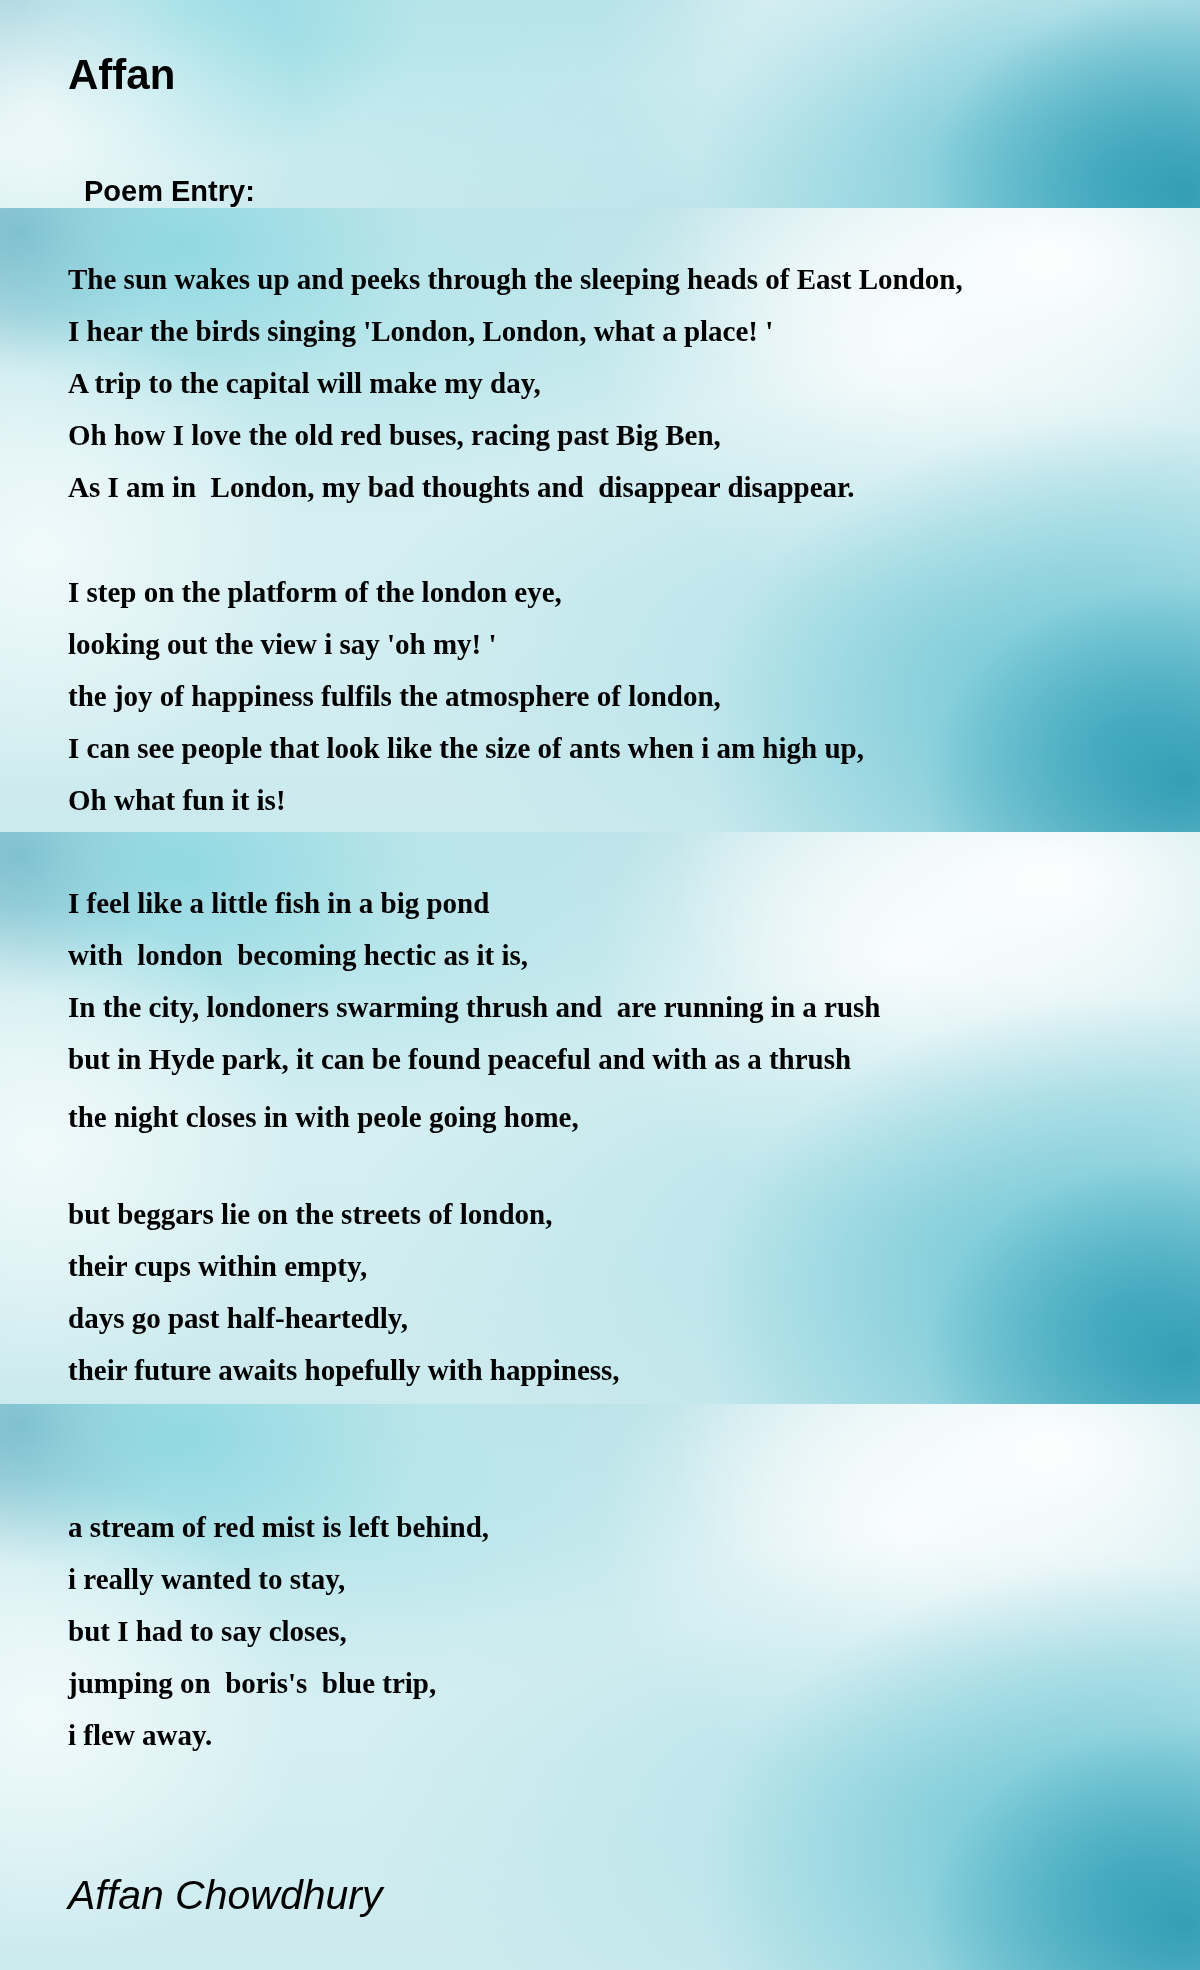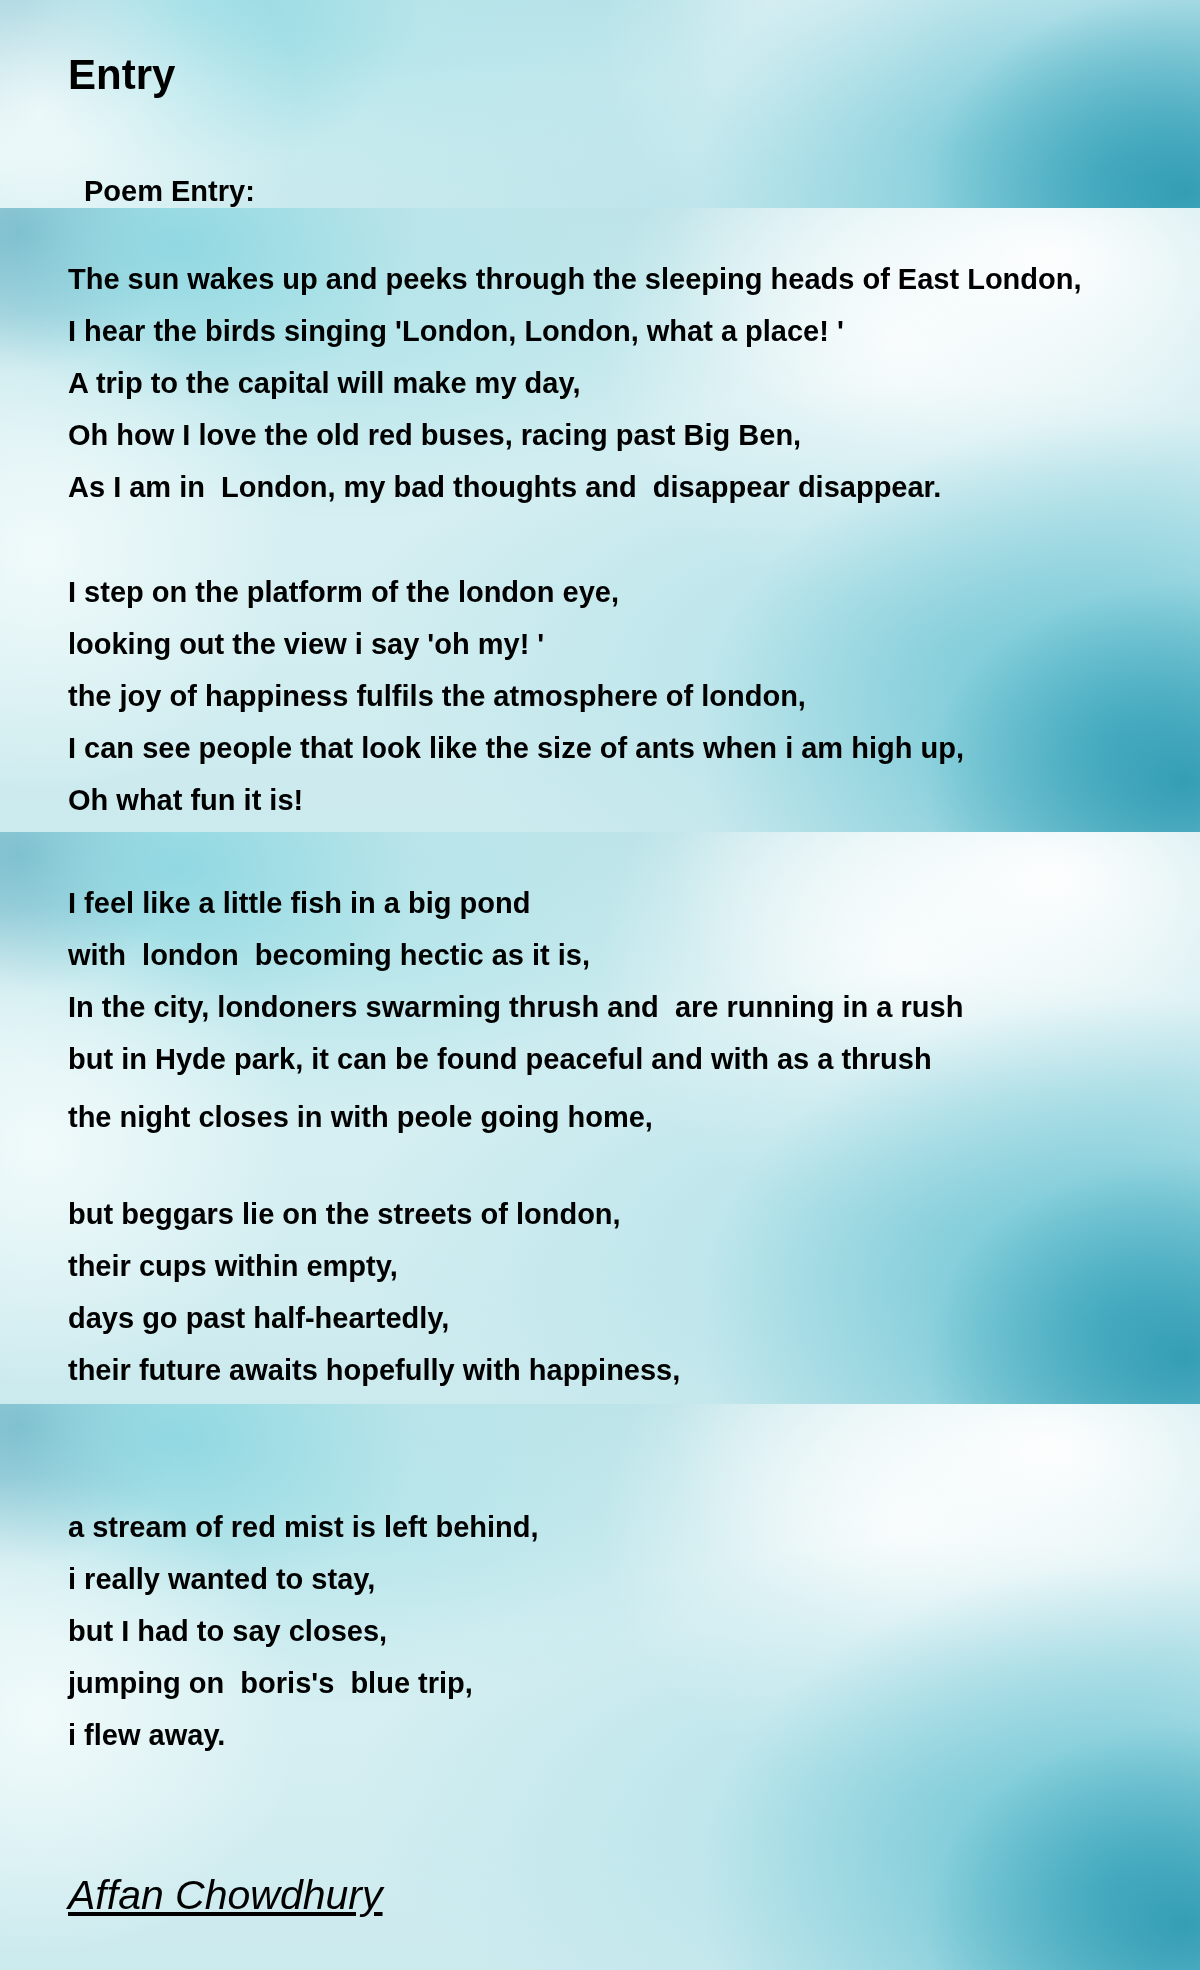--- a/index.html
+++ b/index.html
@@ -52,42 +52,42 @@
     margin: 16px;
   }
   .line {
     position: absolute;
     left: 68px;
     font-weight: bold;
     font-size: 29px;
     line-height: 34px;
     white-space: pre;
     margin: 0;
+    font-family: Liberation Serif, serif;
   }
   .author {
     position: absolute;
     left: 68px;
     top: 1870px;
     font-style: italic;
     font-size: 41px;
     line-height: 50px;
     margin: 0;
     white-space: pre;
-    text-decoration: underline;
   }
 </style>
 </head>
 <body>
 
 <div class="band band-1"></div>
 <div class="band band-2"></div>
 <div class="band band-3"></div>
 <div class="band band-4"></div>
 
-<h1 class="title">Entry</h1>
+<h1 class="title">Affan</h1>
 <div class="label">Poem Entry:</div>
 
 <div>
 
   <div>
     <p class="line" style="top:262px">The sun wakes up and peeks through the sleeping heads of East London,</p>
     <p class="line" style="top:314px">I hear the birds singing 'London, London, what a place! '</p>
     <p class="line" style="top:366px">A trip to the capital will make my day,</p>
     <p class="line" style="top:418px">Oh how I love the old red buses, racing past Big Ben,</p>
     <p class="line" style="top:470px">As I am in  London, my bad thoughts and  disappear disappear.</p>

